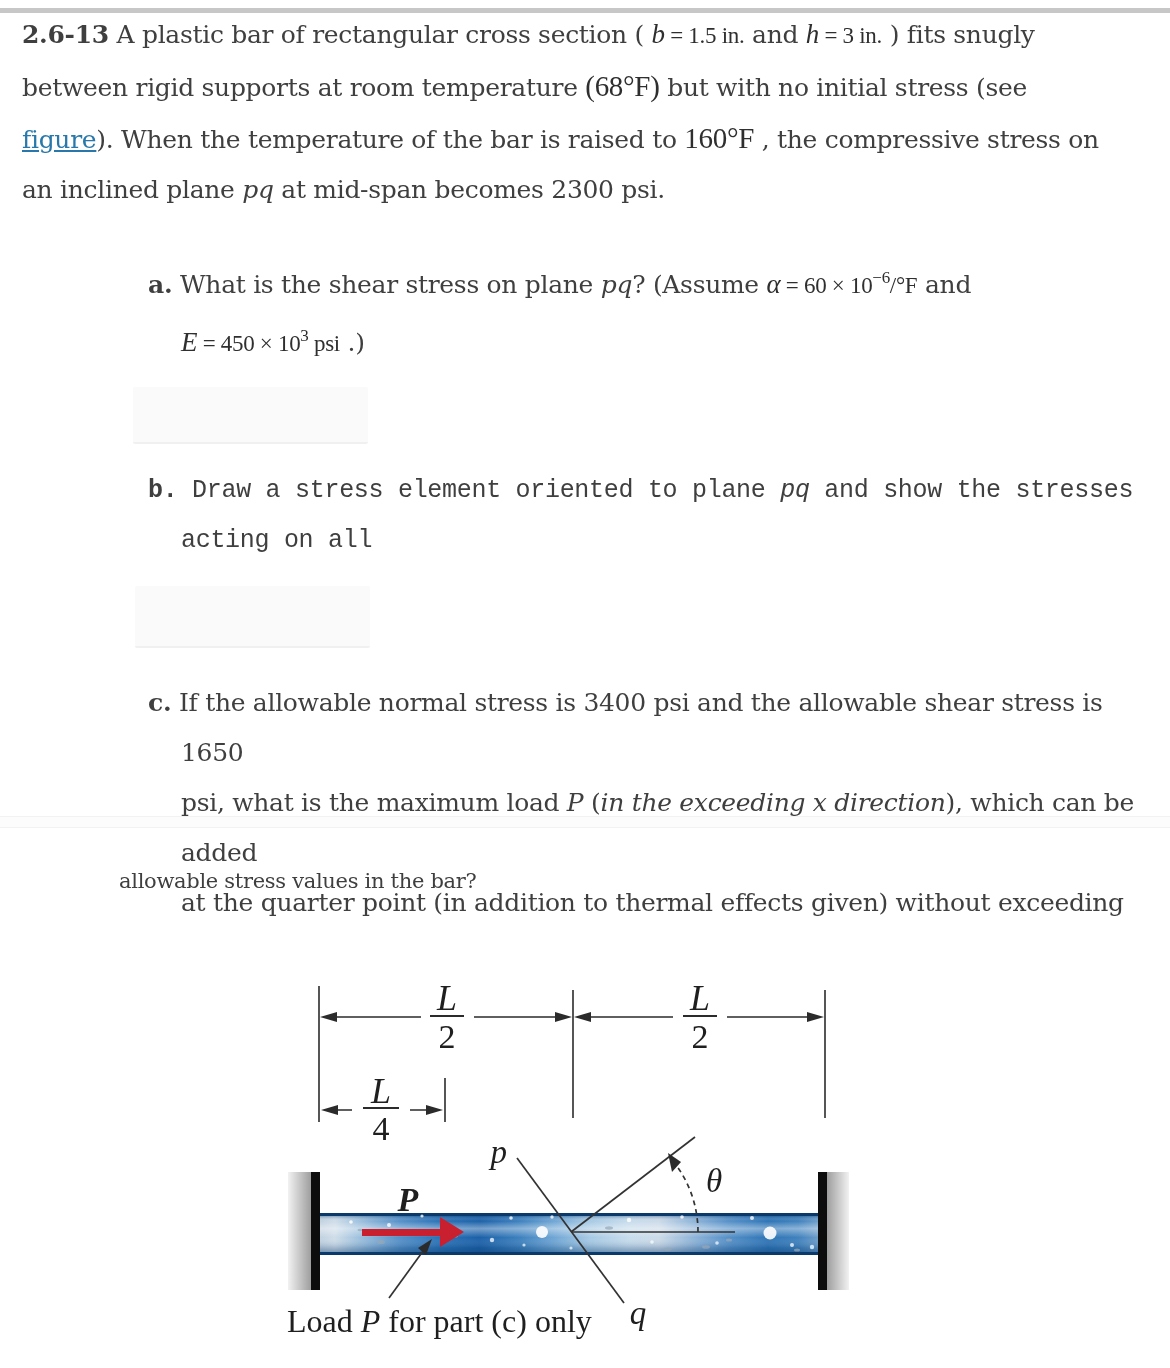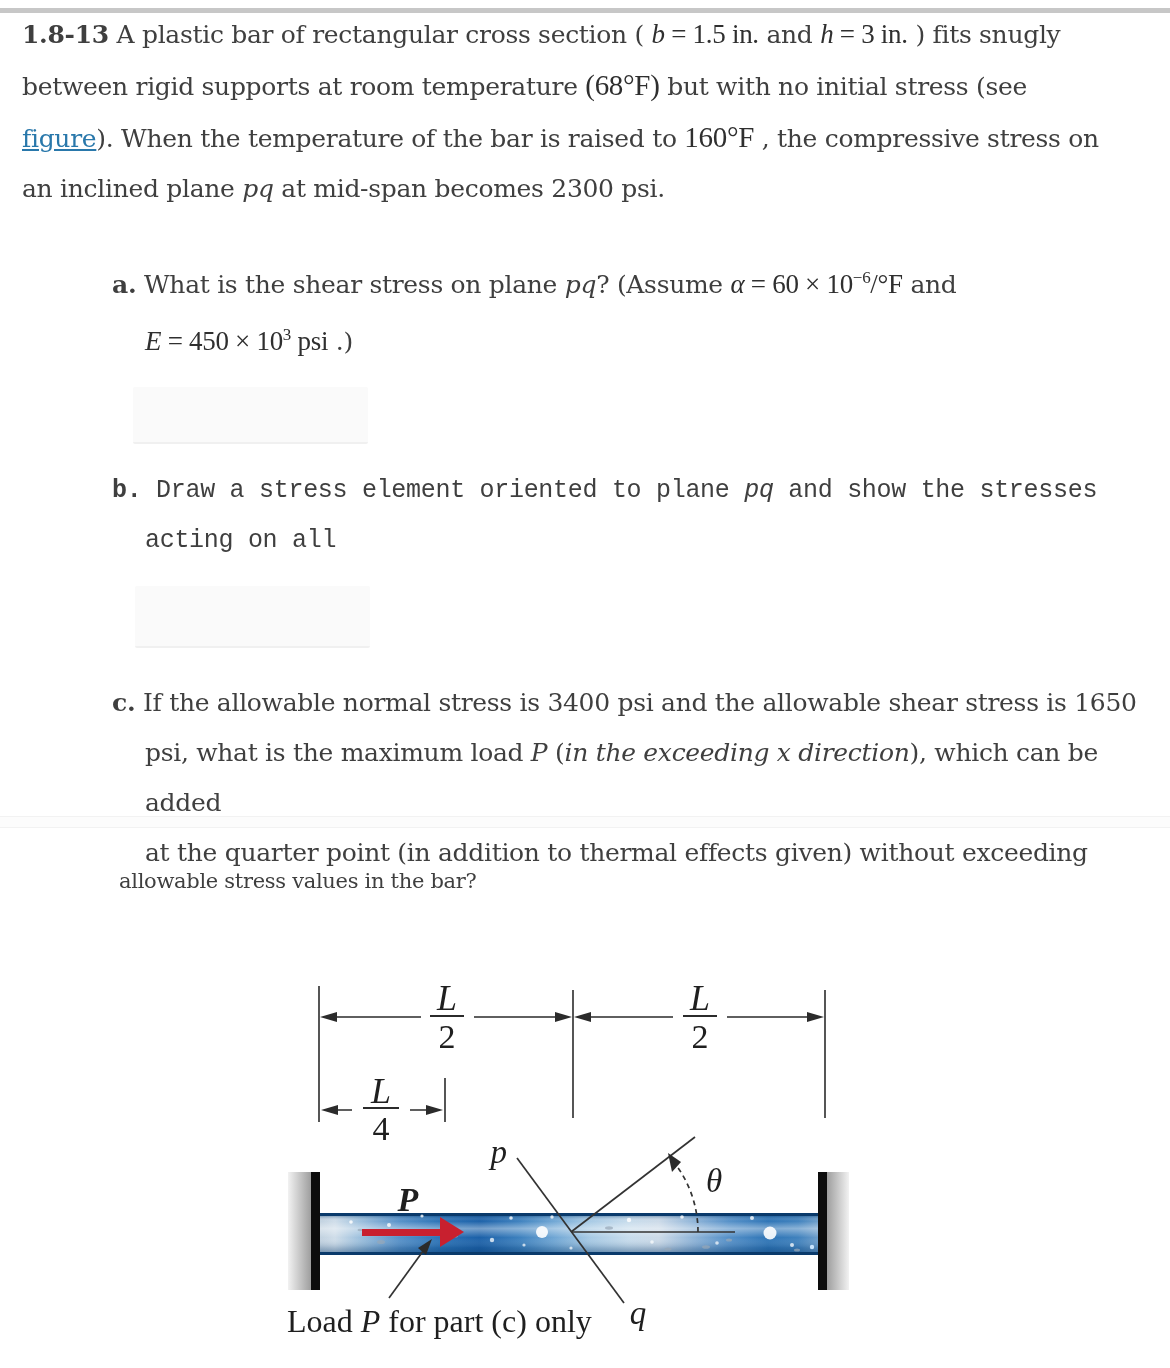--- a/index.html
+++ b/index.html
@@ -5,24 +5,24 @@
   html,body{margin:0;padding:0;}
   body{
     width:1170px;height:1368px;position:relative;background:#ffffff;
     font-family:"DejaVu Serif", serif;color:var(--text,#3f3f3f);
     overflow:hidden;
   }
   .abs{position:absolute;}
   .top-strip{left:0;top:8px;width:1170px;height:5px;background:var(--top_strip,#c7c7c7);}
   .intro{left:22px;top:9px;width:1146px;font-size:25px;line-height:50px;letter-spacing:-0.3px;margin:0;}
   .item{font-size:25px;line-height:50px;letter-spacing:-0.3px;width:1046px;}
-  .item .content{padding-left:33px;text-indent:-33px;}
+  .item .content{padding-left:33px;text-indent:-33px;margin-left:36px;}
   .marker{font-weight:bold;}
   .mi{font-family:"Liberation Serif",serif;font-style:italic;font-size:27px;color:#2f2f2f;}
-  .math{font-family:"Liberation Serif",serif;font-size:27px;color:#2f2f2f;}
+  .math{font-family:"Liberation Serif",serif;font-size:23px;color:#2f2f2f;}
   .bigmath{font-size:29px;}
   .sup{font-family:"Liberation Serif",serif;font-size:17px;vertical-align:10px;color:#2f2f2f;}
   .it{font-style:italic;}
   a.link{color:var(--link,#2978ab);text-decoration:underline;cursor:pointer;}
   .answer-box{background:#fafafa;border-bottom:2px solid #f0f0f0;border-radius:2px;}
   .divider{left:0;top:816px;width:1170px;height:12px;background:#fcfcfc;
     border-top:1px solid #f2f2f2;border-bottom:1px solid #f2f2f2;box-sizing:border-box;}
   .closing{font-size:21px;line-height:50px;letter-spacing:-0.3px;margin:0;}
   
   .dl{stroke:var(--figure_line,#2b2b2b);stroke-width:1.6;fill:none;}
@@ -31,21 +31,21 @@
   .ann{stroke:#333;stroke-width:1.7;fill:none;}
   .flab{font-family:"Liberation Serif",serif;fill:#1f1f1f;}
   .fit{font-style:italic;}
 </style>
 </head>
 <body>
 
 <div class="abs top-strip"></div>
 
 <p class="abs intro">
-  <b class="marker">1.8-13</b><span> A plastic bar of rectangular cross section ( </span><span class="mi">b</span><span class="math"> = 1.5 in.</span><span>  and  </span><span class="mi">h</span><span class="math"> = 3 in.</span><span> ) fits snugly</span><br>
+  <b class="marker">2.6-13</b><span> A plastic bar of rectangular cross section ( </span><span class="mi">b</span><span class="math"> = 1.5 in.</span><span>  and  </span><span class="mi">h</span><span class="math"> = 3 in.</span><span> ) fits snugly</span><br>
   <span>between rigid supports at room temperature  </span><span class="math bigmath">(68°F)</span><span>  but with no initial stress (see </span><br>
   <a class="link">figure</a><span>). When the temperature of the bar is raised to  </span><span class="math bigmath">160°F</span><span> , the compressive stress on</span><br>
   <span>an inclined plane </span><span class="it">pq</span><span> at mid-span becomes 2300 psi.</span>
 </p>
 
 <div class="abs item" style="left:112px;top:253px;">
   <div class="content">
     <b class="marker">a.</b><span> What is the shear stress on plane </span><span class="it">pq</span><span>? (Assume  </span><span class="mi">α</span><span class="math"> = 60 × 10</span><span class="sup">−6</span><span class="math">/°F</span><span>  and</span><br>
     <span class="mi">E</span><span class="math"> = 450 × 10</span><span class="sup">3</span><span class="math"> psi</span><span> .)</span>
   </div>

